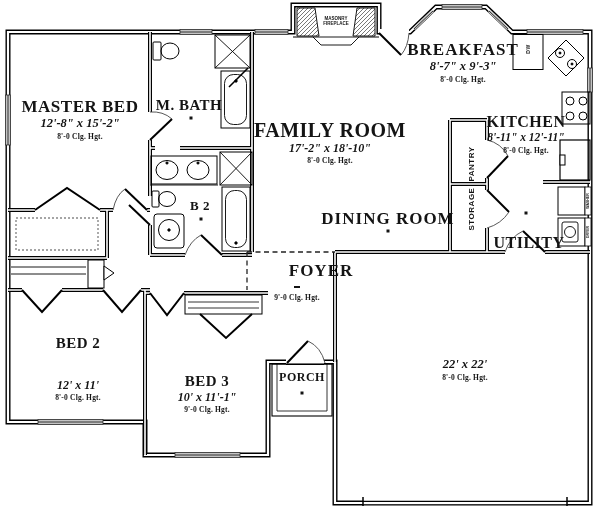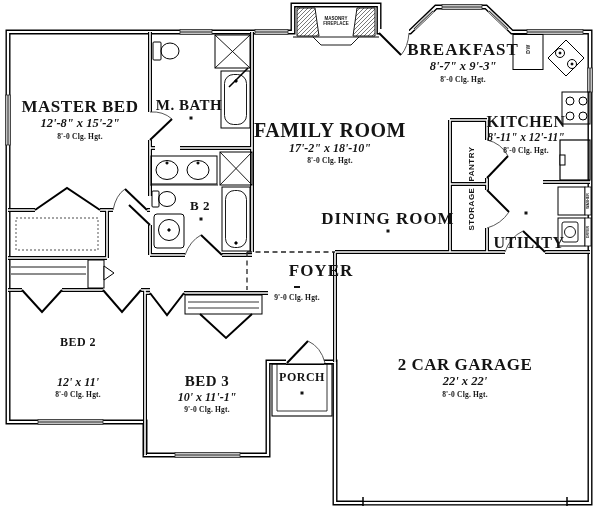--- a/index.html
+++ b/index.html
@@ -274,33 +274,32 @@
 <div class="lbl" style="left:297px;top:294px;">
   <div class="cg" style="margin-top:0;">9'-0 Clg. Hgt.</div>
 </div>
 
 <div class="lbl" style="left:302px;top:371px;">
   <div class="nm" style="font-size:12px;">PORCH</div>
 </div>
 <div class="dot" style="left:302px;top:393px;"></div>
 
 <div class="lbl" style="left:78px;top:336px;">
-  <div class="nm" style="font-size:12px;">BED 2</div>
+  <div class="nm" style="font-size:15px;">BED 2</div>
   <div class="dm" style="font-size:12px;margin-top:28px;">12' x 11'</div>
   <div class="cg">8'-0 Clg. Hgt.</div>
 </div>
 
 <div class="lbl" style="left:207px;top:374px;">
   <div class="nm" style="font-size:15px;">BED 3</div>
   <div class="dm" style="font-size:12px;">10' x 11'-1"</div>
   <div class="cg">9'-0 Clg. Hgt.</div>
 </div>
 
 <div class="lbl" style="left:465px;top:356px;">
-  <div class="nm" style="font-size:17px;">2 CAR GARAGE</div>
   <div class="dm" style="font-size:12.5px;">22' x 22'</div>
   <div class="cg">8'-0 Clg. Hgt.</div>
 </div>
 
 <div class="tiny" style="left:336px;top:21px;">
   <div>MASONRY</div>
   <div>FIREPLACE</div>
 </div>
 
 </div>

